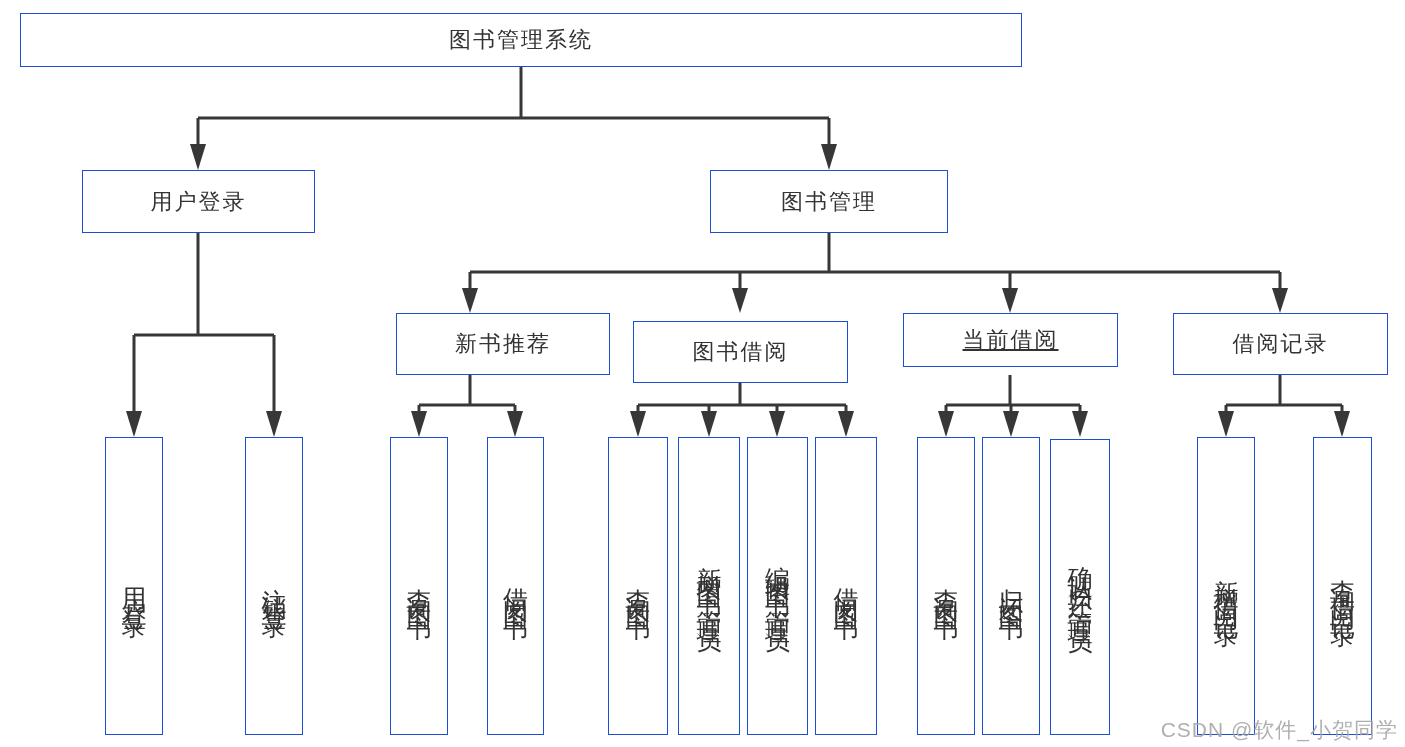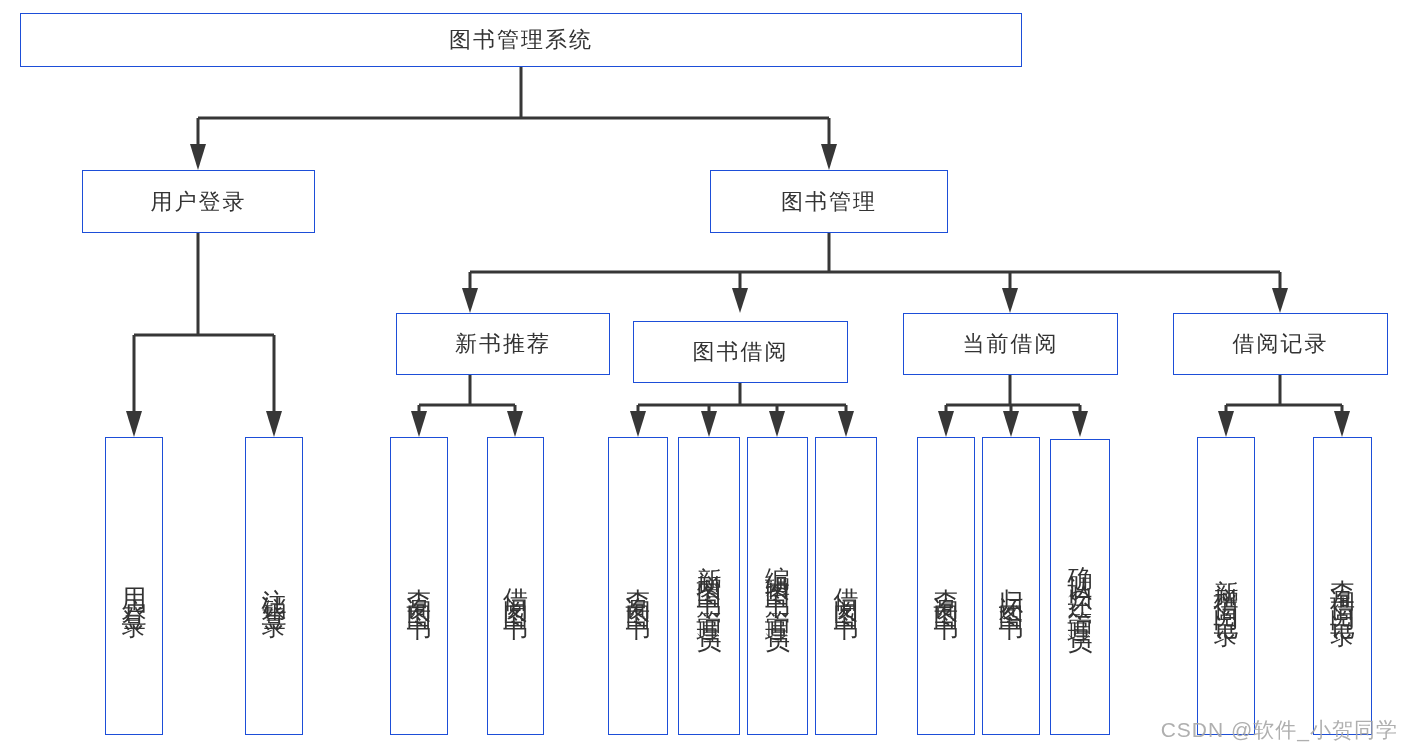--- a/index.html
+++ b/index.html
@@ -87,21 +87,21 @@
     </g>
   </svg>
 
   <div class="node hbox" style="left:20px; top:13px; width:1002px; height:54px;">图书管理系统</div>
 
   <div class="node hbox" style="left:82px; top:170px; width:233px; height:63px;">用户登录</div>
   <div class="node hbox" style="left:710px; top:170px; width:238px; height:63px;">图书管理</div>
 
   <div class="node hbox" style="left:364px; top:313px; width:214px; height:62px;margin-left:32px;">新书推荐</div>
   <div class="node hbox" style="left:633px; top:321px; width:215px; height:62px;">图书借阅</div>
-  <div class="node hbox" style="left:903px; top:313px; width:215px; height:62px;">当前借阅</div>
+  <div class="node hbox" style="left:903px; top:313px; width:215px; height:54px;text-decoration:underline;">当前借阅</div>
   <div class="node hbox" style="left:1173px; top:313px; width:215px; height:62px;">借阅记录</div>
 
   <div class="node vbox" style="left:105px; top:437px; width:58px; height:298px;">用户登录</div>
   <div class="node vbox" style="left:245px; top:437px; width:58px; height:298px;">注销登录</div>
 
   <div class="node vbox" style="left:390px; top:437px; width:58px; height:298px;">查询图书</div>
   <div class="node vbox" style="left:487px; top:437px; width:57px; height:298px;">借阅图书</div>
 
   <div class="node vbox" style="left:608px; top:437px; width:60px; height:298px;">查询图书</div>
   <div class="node vbox" style="left:678px; top:437px; width:62px; height:298px;">新增图书（管理员）</div>

